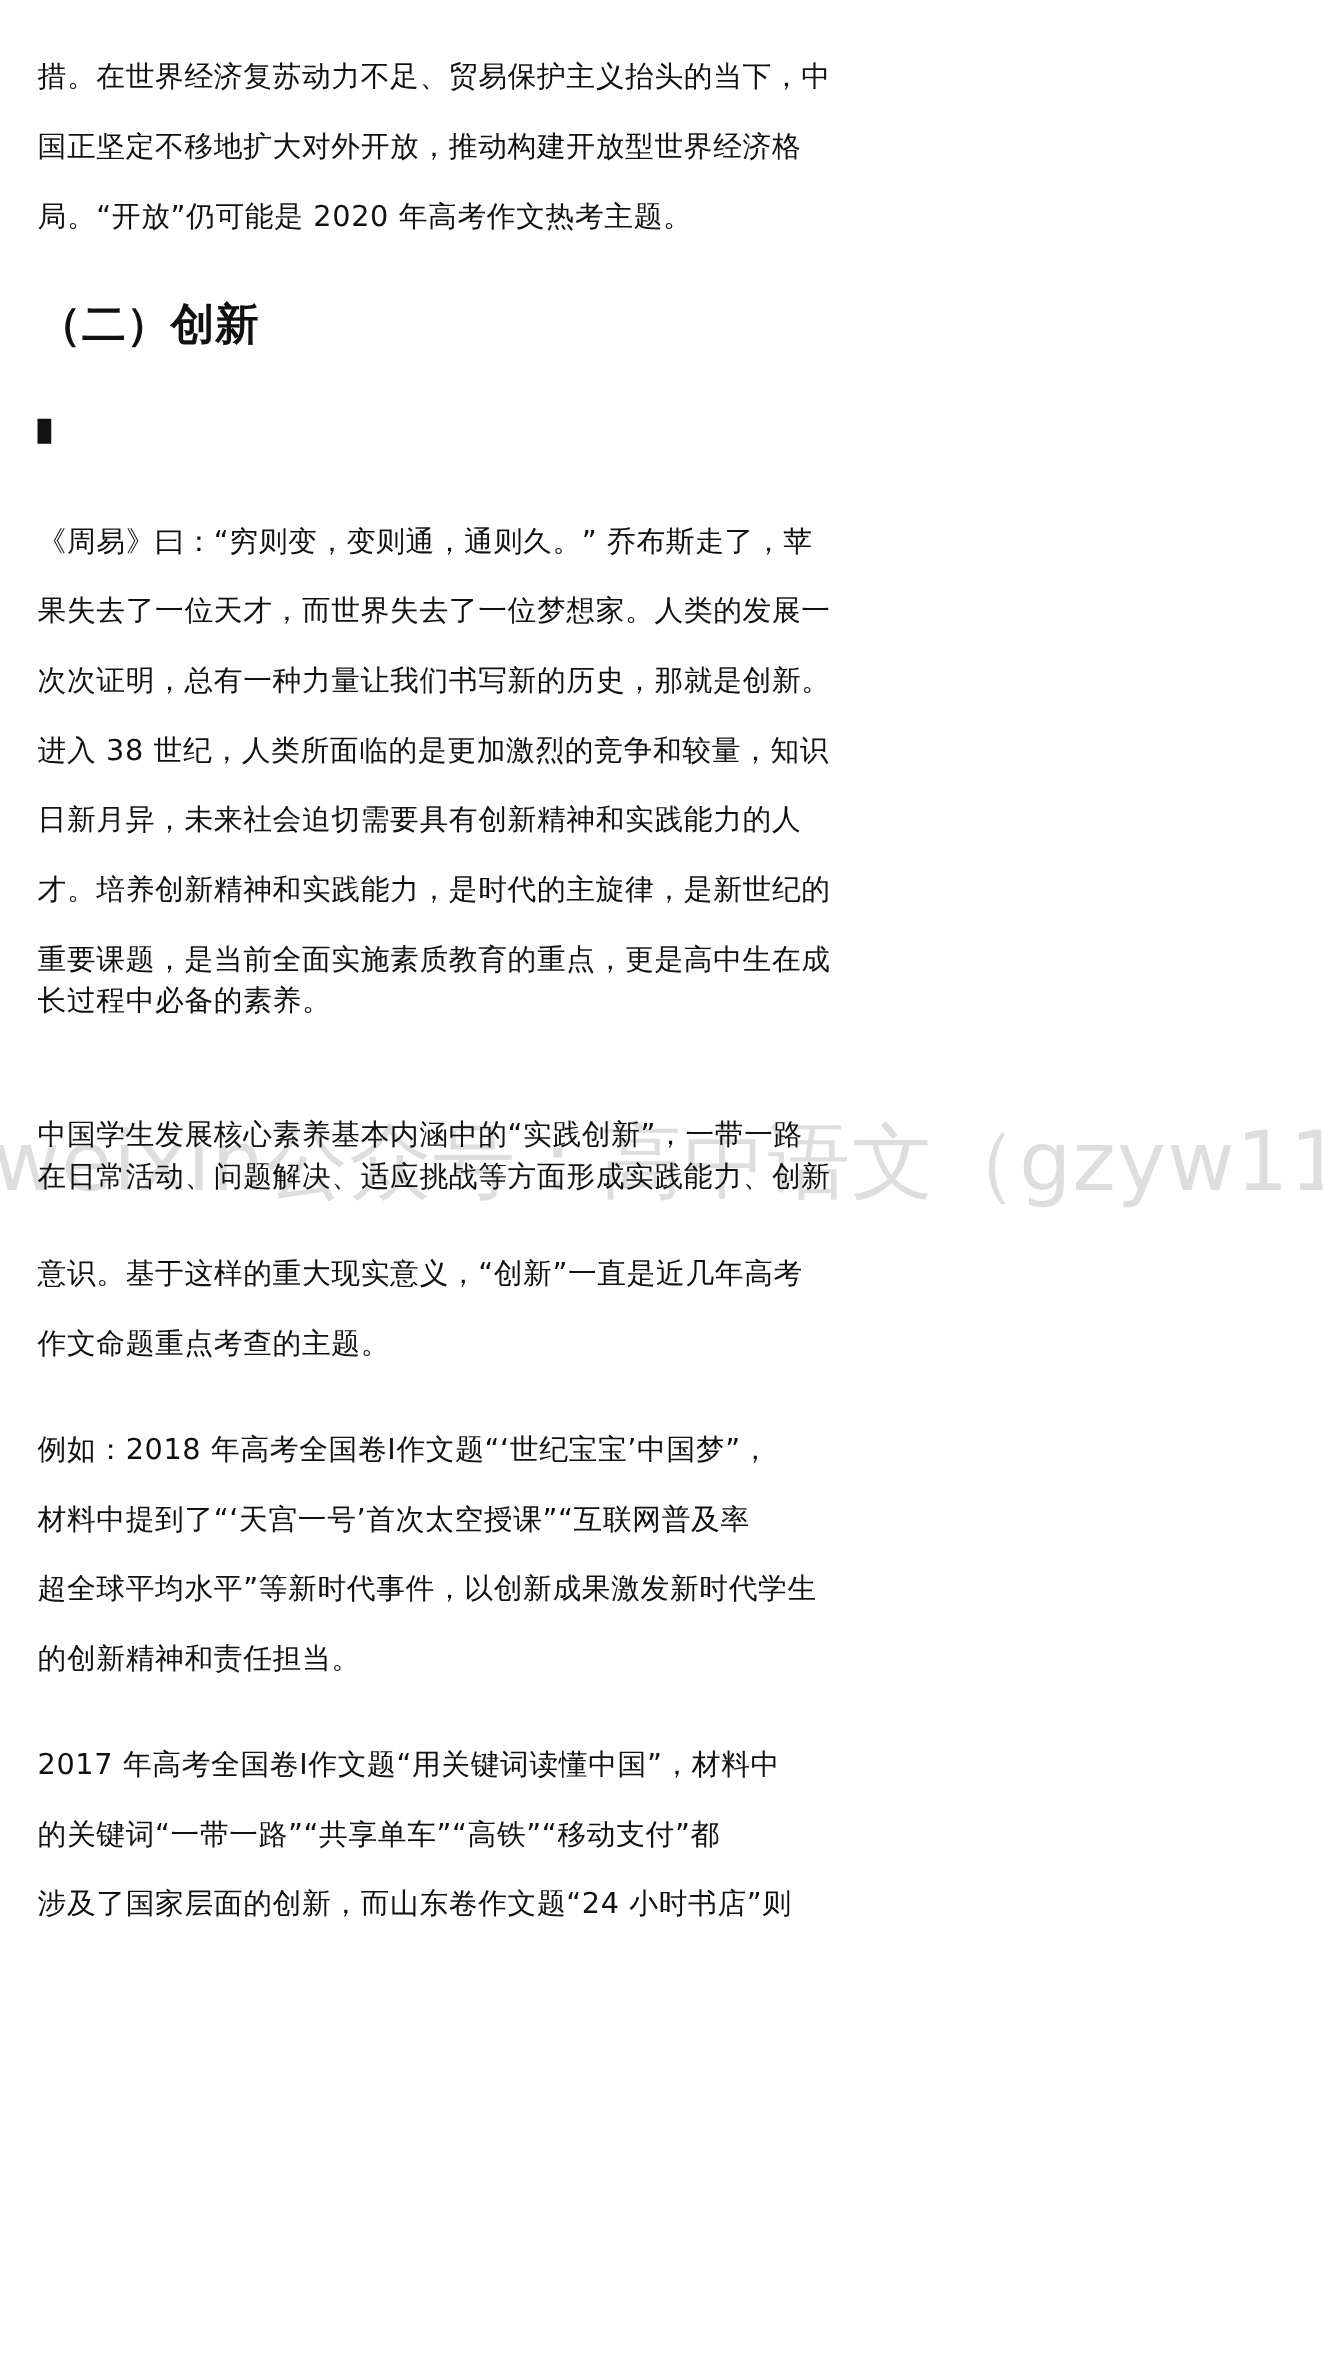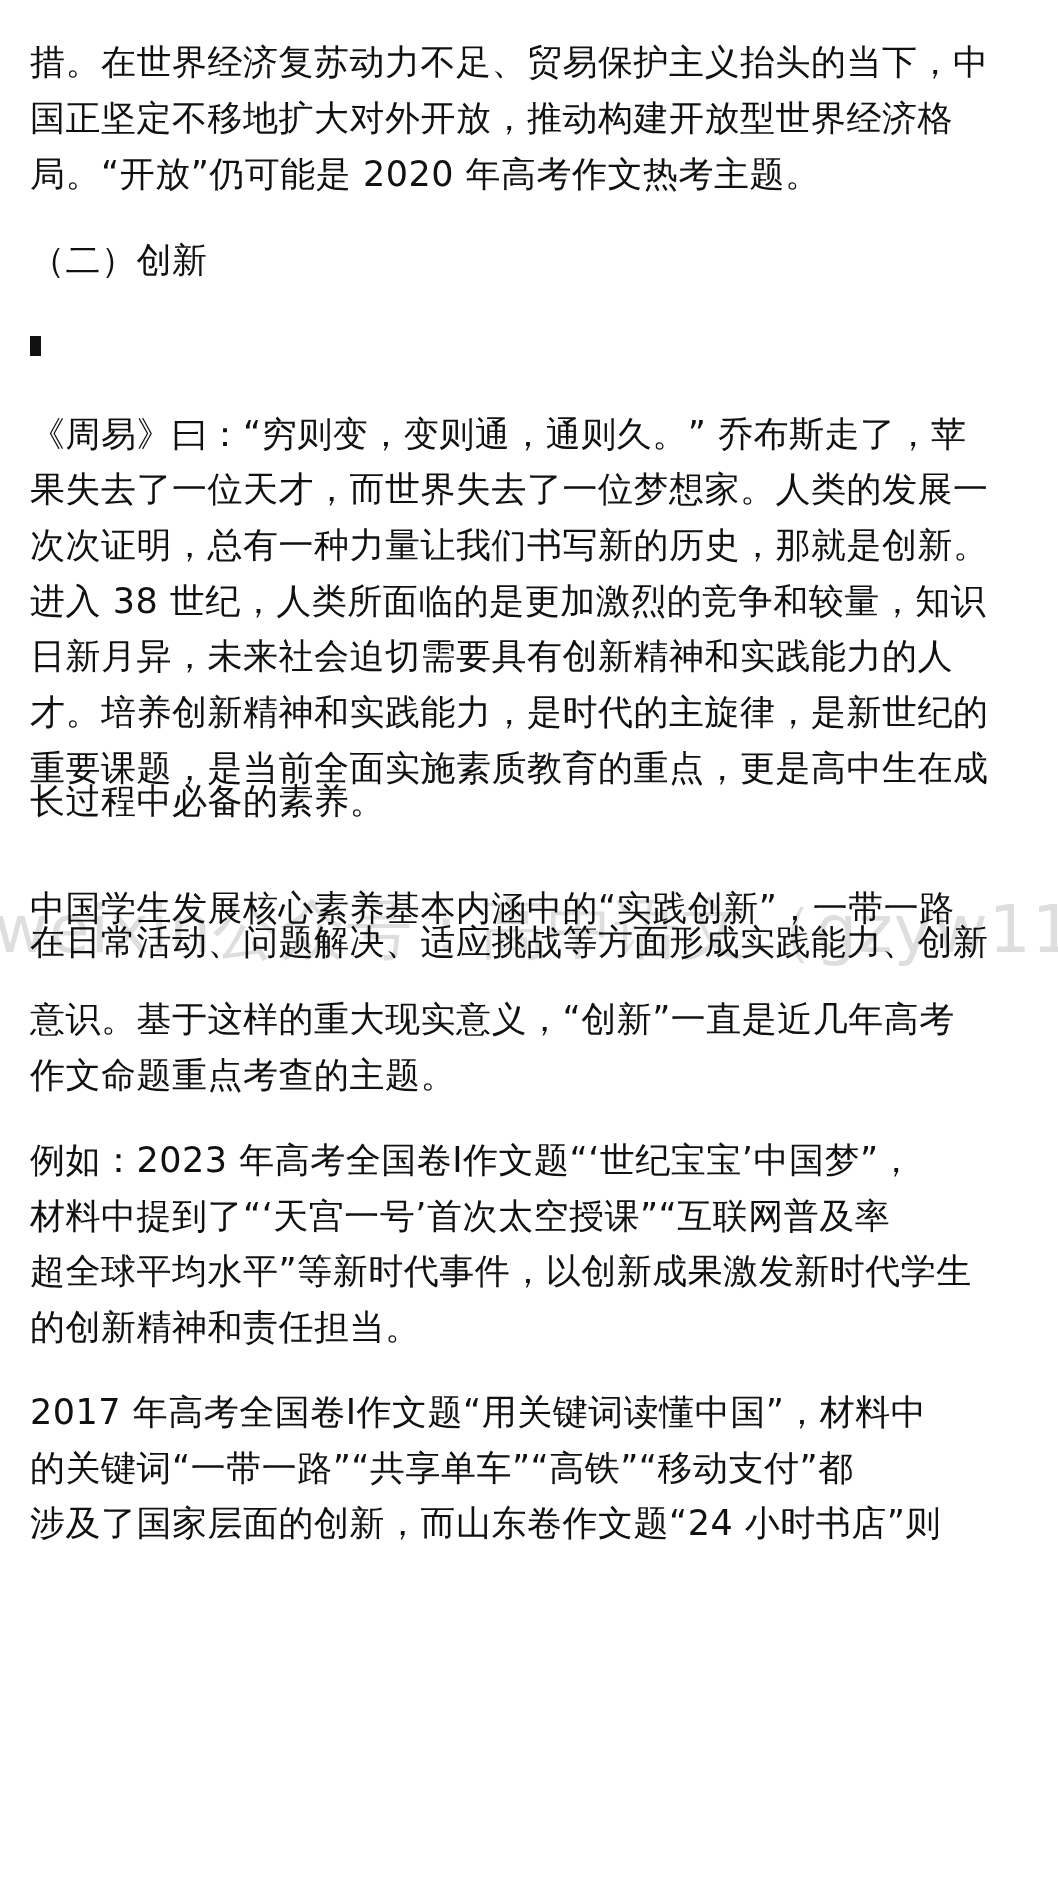--- a/index.html
+++ b/index.html
@@ -18,26 +18,26 @@
     .article {
       position: absolute;
       left: 30px;
       top: 0;
       width: 1010px;
     }
     .line {
       position: absolute;
       left: 0;
       white-space: nowrap;
-      font-size: 35px;
+      font-size: 23px;
       line-height: 44px;
       letter-spacing: 0.5px;
     }
     .heading {
-      font-weight: normal;
+      font-weight: bold;
       font-size: 35px;
     }
     .bullet-mark {
       display: inline-block;
       width: 11px;
       height: 20px;
       background: #111111;
       vertical-align: middle;
       margin-right: 3px;
       position: relative;
@@ -85,21 +85,21 @@
   </div>
 
   <div>
     <div class="line" style="top:886px">中国学生发展核心素养基本内涵中的“实践创新”，一带一路</div>
     <div class="line" style="top:920px">在日常活动、问题解决、适应挑战等方面形成实践能力、创新</div>
     <div class="line" style="top:997px">意识。基于这样的重大现实意义，“创新”一直是近几年高考</div>
     <div class="line" style="top:1053px">作文命题重点考查的主题。</div>
   </div>
 
   <div>
-    <div class="line" style="top:1138px">例如：2023 年高考全国卷Ⅰ作文题“‘世纪宝宝’中国梦”，</div>
+    <div class="line" style="top:1138px">例如：2018 年高考全国卷Ⅰ作文题“‘世纪宝宝’中国梦”，</div>
     <div class="line" style="top:1194px">材料中提到了“‘天宫一号’首次太空授课”“互联网普及率</div>
     <div class="line" style="top:1249px">超全球平均水平”等新时代事件，以创新成果激发新时代学生</div>
     <div class="line" style="top:1305px">的创新精神和责任担当。</div>
   </div>
 
   <div>
     <div class="line" style="top:1390px">2017 年高考全国卷Ⅰ作文题“用关键词读懂中国”，材料中</div>
     <div class="line" style="top:1446px">的关键词“一带一路”“共享单车”“高铁”“移动支付”都</div>
     <div class="line" style="top:1501px">涉及了国家层面的创新，而山东卷作文题“24 小时书店”则</div>
   </div>

